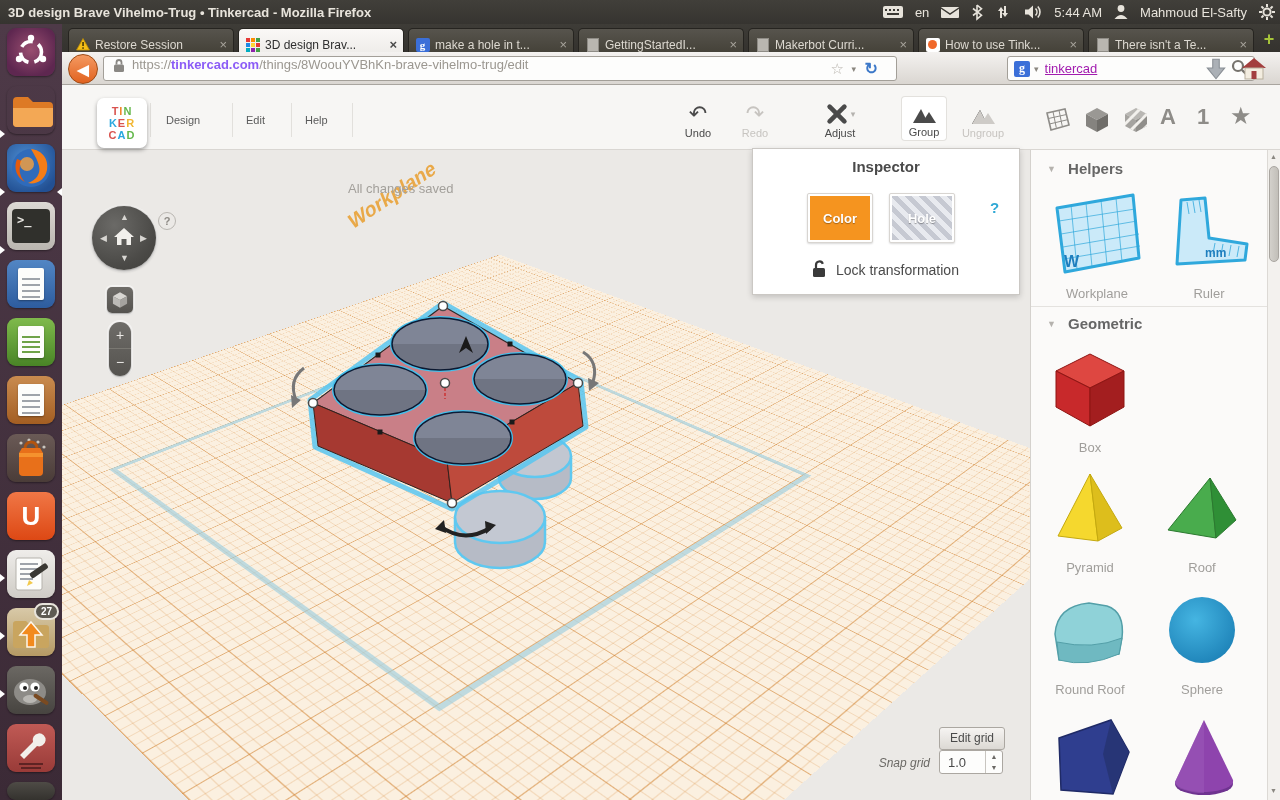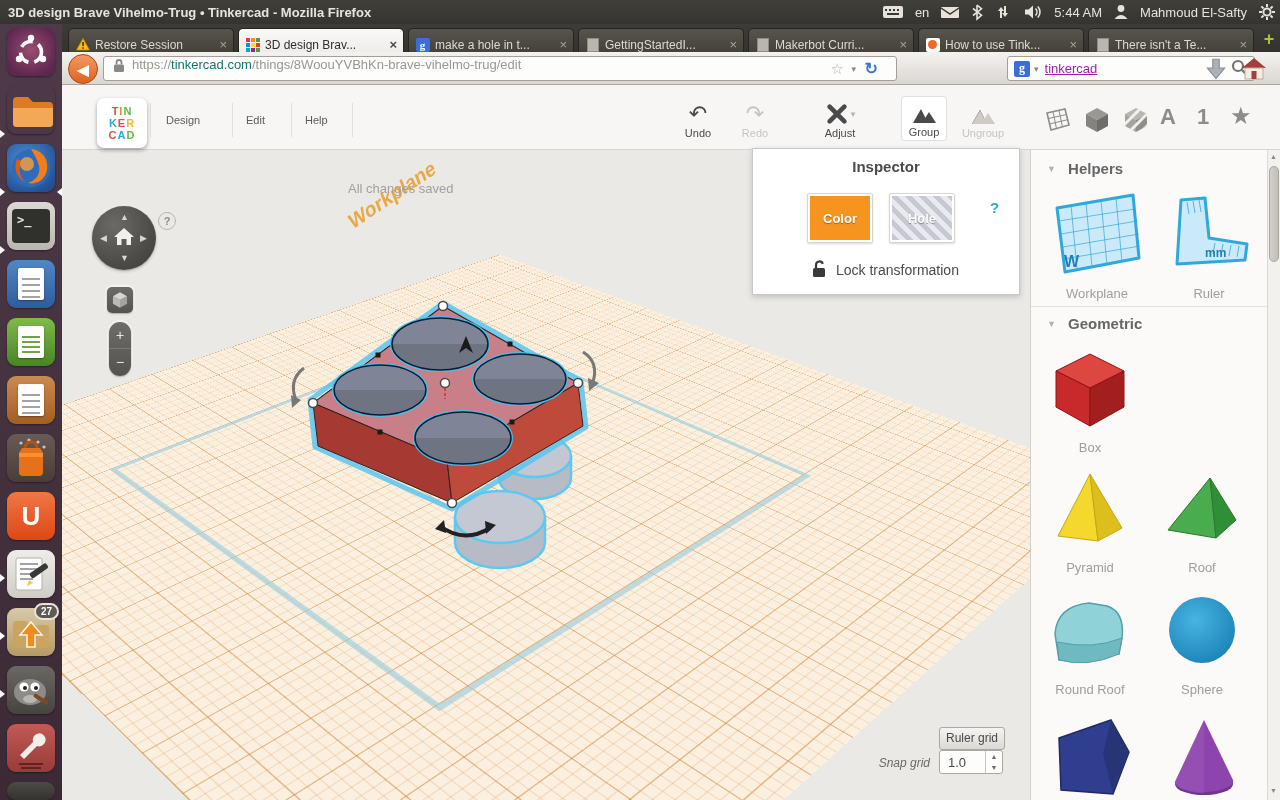--- a/index.html
+++ b/index.html
@@ -46,21 +46,21 @@
 
   
   #navbar{position:absolute;left:62px;top:52px;width:1218px;height:33px;background:linear-gradient(#F4F2F0,#DAD6D1);
     border-bottom:1px solid #A9A59F;box-sizing:border-box;z-index:70;}
   #backbtn{position:absolute;left:6px;top:2px;width:28px;height:28px;border-radius:50%;
     background:linear-gradient(#F49A62,#E1621F);border:1px solid #9E4A14;color:#fff;display:flex;align-items:center;justify-content:center;}
   #backbtn span{font-size:15px;font-weight:bold;line-height:1;}
   #urlbar{position:absolute;left:41px;top:4px;width:794px;height:25px;background:#FDFDFC;border:1px solid #A39F98;border-radius:3px;
     box-sizing:border-box;display:flex;align-items:flex-start;font-size:13px;padding:0 4px;}
   #urlbar .scheme,#urlbar .path{color:#9B9790;}
-  #urlbar .host{color:#0f766e;font-weight:normal;}
+  #urlbar .host{color:#8b5cf6;font-weight:bold;}
   #url-star{position:absolute;right:52px;color:#B9B5AE;font-size:15px;top:3px;}
   #url-caret{position:absolute;right:40px;color:#8A867F;font-size:9px;top:7px;}
   #url-reload{position:absolute;right:18px;top:2px;color:#3C78C8;font-size:16px;font-weight:bold;}
   #searchbar{position:absolute;left:945px;top:4px;width:248px;height:25px;background:#FDFDFC;border:1px solid #A39F98;border-radius:3px;
     box-sizing:border-box;display:flex;align-items:center;font-size:13px;padding:0 6px;gap:4px;}
   #searchbar input{border:none;outline:none;background:transparent;font:13px "Liberation Sans",sans-serif;color:#a21caf;flex:1;min-width:0;text-decoration:underline;}
   .gicon{width:16px;height:16px;background:#3B6FD8;color:#fff;border-radius:2px;font:bold 12px "Liberation Serif",serif;
     display:flex;align-items:center;justify-content:center;flex:none;}
   .caret{color:#8A867F;font-size:9px;}
 
@@ -615,21 +615,21 @@
           <polygon points="13,2 24,8 13,14 2,8" fill="#D8D6D2"></polygon>
           <polygon points="2,8 13,14 13,26 2,20" fill="#BCBAB6"></polygon>
           <polygon points="13,14 24,8 24,20 13,26" fill="#A5A39F"></polygon>
         </svg>
       </div>
     <div id="zoompill">
       <div class="zi">+</div>
       <div class="zo">−</div>
     </div>
 
-    <div id="editgrid">Ruler grid</div>
+    <div id="editgrid">Edit grid</div>
     <div id="snaplabel">Snap grid</div>
     <div id="snapbox">
       <span class="val">1.0</span>
       <div id="spinner">
         <div>▲</div>
         <div>▼</div>
       </div>
     </div>
   </div>
 

